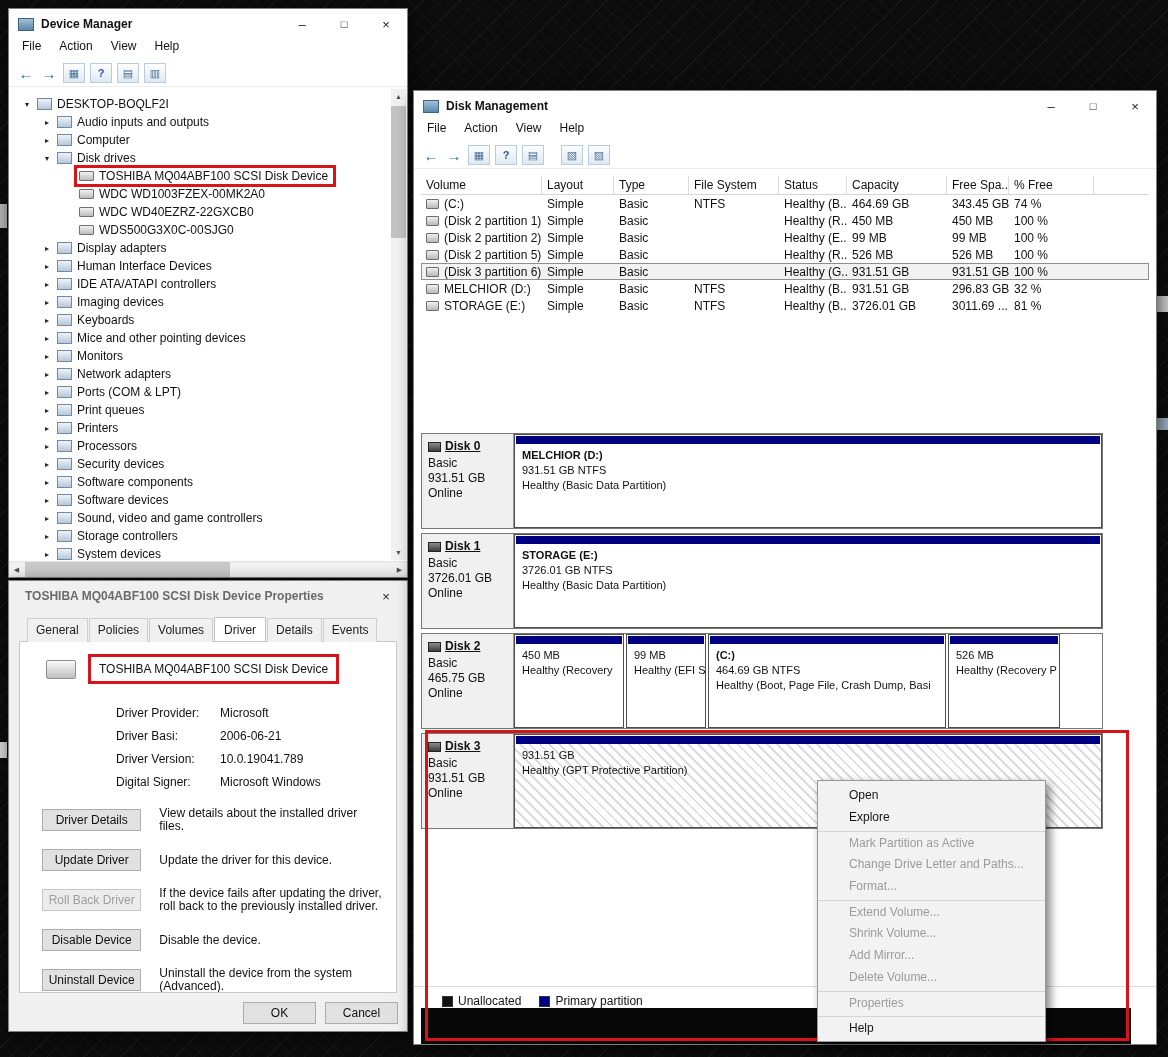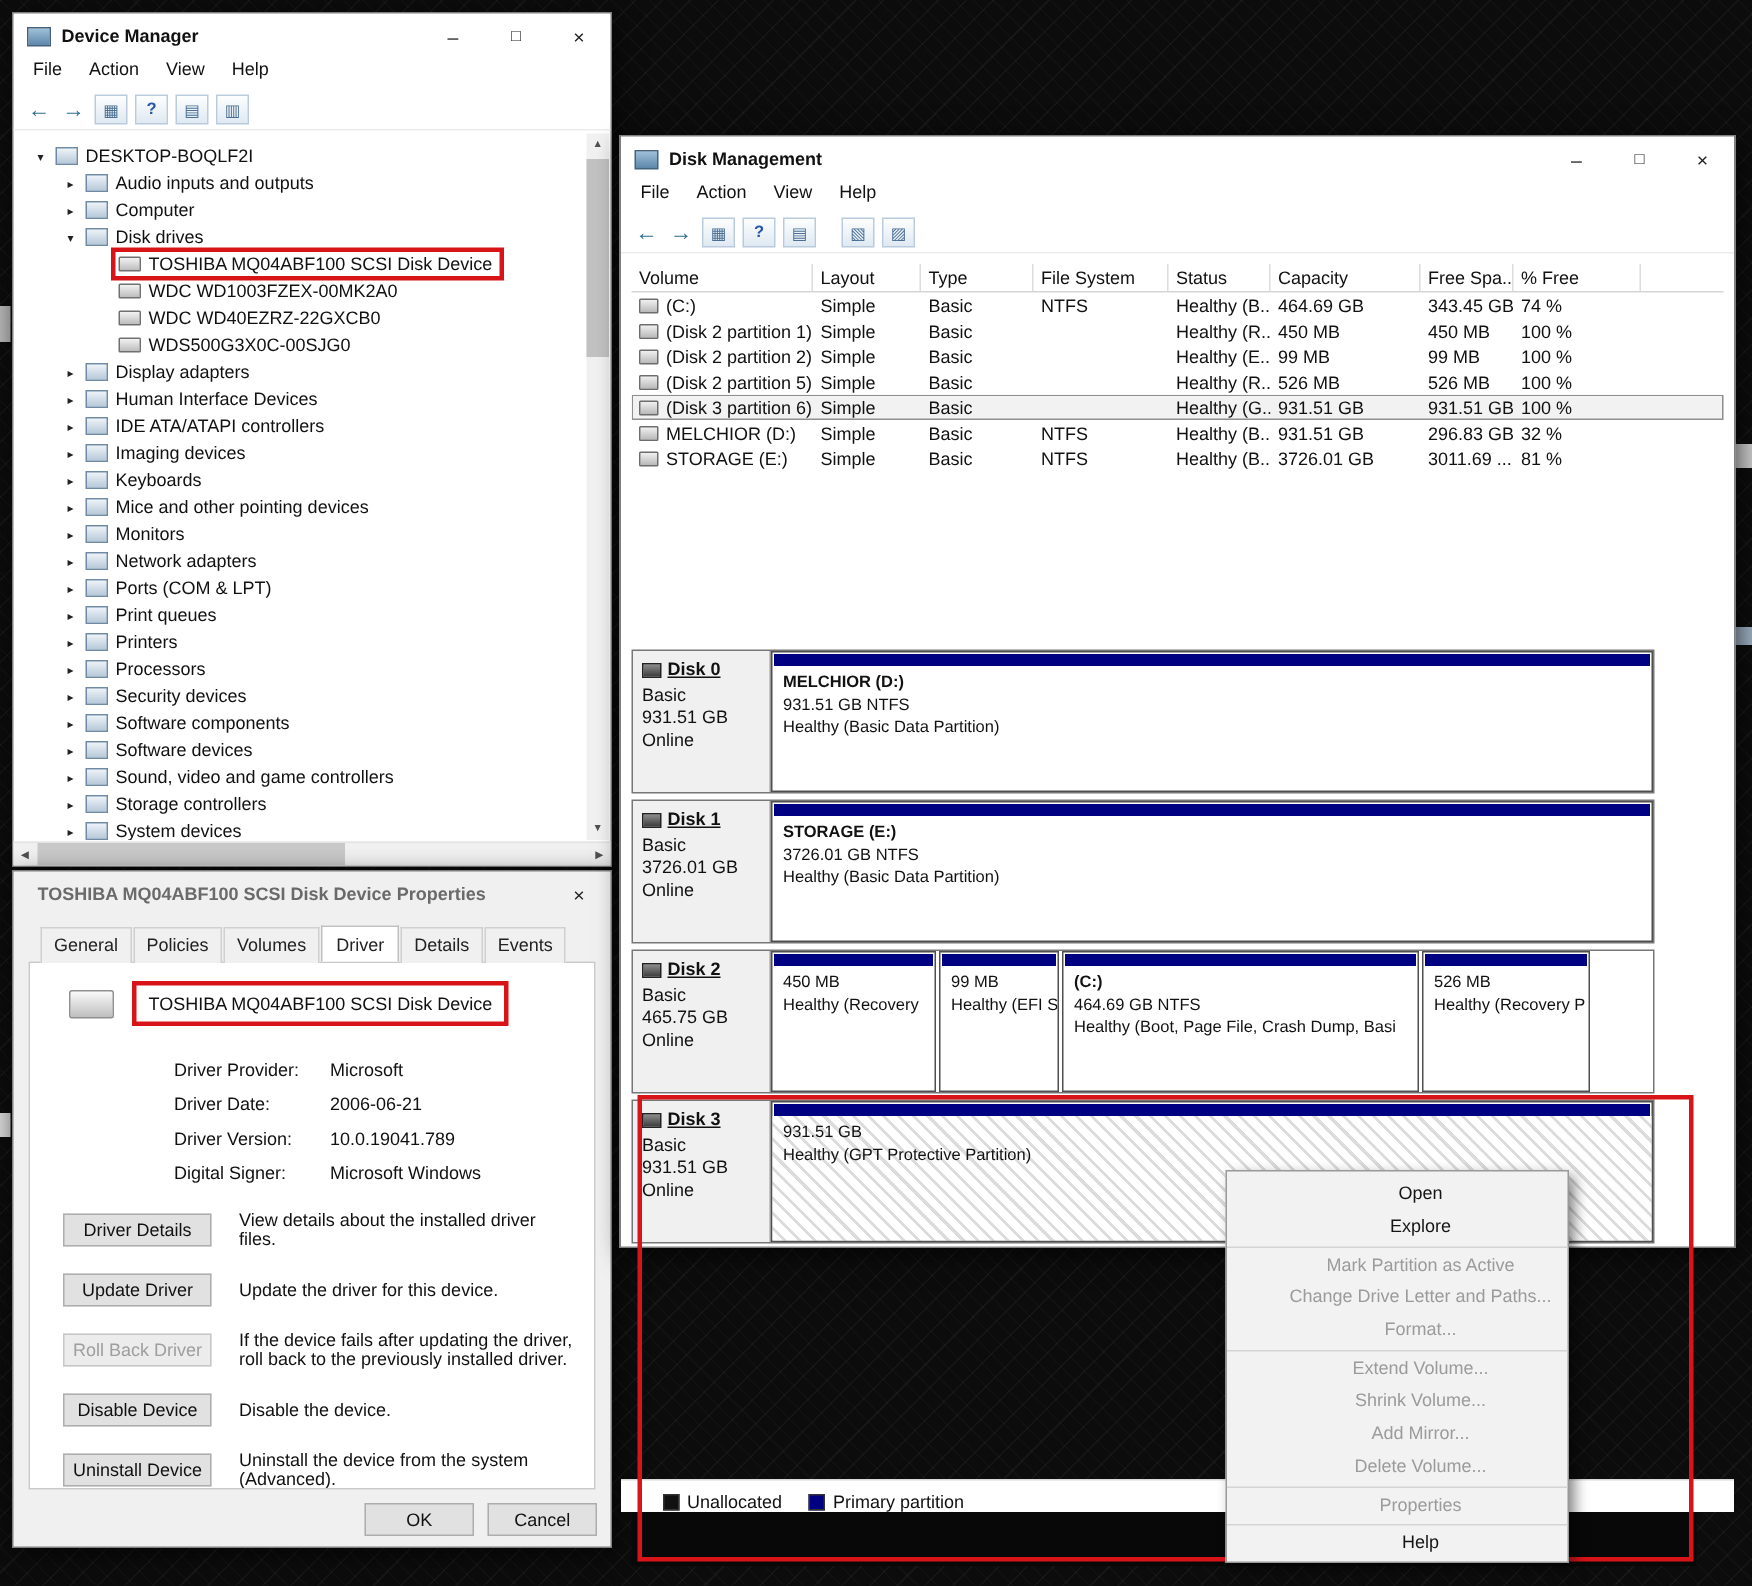--- a/index.html
+++ b/index.html
@@ -50,21 +50,21 @@
   .vscroll { position:absolute; top:80px; bottom:17px; right:1px; width:15px; background:#f1f1f1; }
   .vscroll .arr { height:15px; display:flex; align-items:center; justify-content:center; font-size:7px; color:#505050; }
   .vscroll .arr.down { position:absolute; bottom:0; left:0; right:0; }
   .vscroll .thumb { position:absolute; top:17px; left:0; right:0; height:132px; background:#c2c2c2; }
   .hscroll { position:absolute; left:0; right:0; bottom:0; height:16px; background:#f1f1f1; border-top:1px solid #e3e3e3; }
   .hscroll .arr { position:absolute; top:0; bottom:0; width:15px; display:flex; align-items:center; justify-content:center; font-size:7px; color:#505050; }
   .hscroll .arr.right { right:0; }
   .hscroll .thumb { position:absolute; left:16px; top:0; bottom:0; width:205px; background:#c9c9c9; }
 
   
-  #disk-management { left:413px; top:90px; width:744px; height:742px; }
+  #disk-management { left:413px; top:90px; width:744px; height:955px; }
   .voltable { margin:7px 7px 0; font-size:12px; }
   .vhead, .vrow { display:flex; align-items:flex-end; }
   .vhead { height:19px; border-bottom:1px solid #d5d5d5; }
   .vrow { height:17px; }
   .vcell { padding-left:5px; overflow:hidden; white-space:nowrap; height:100%; display:flex; align-items:center; }
   .vhead .vcell { border-right:1px solid #dcdcdc; }
   .vhead::after, .vrow::after { content:""; flex:1; }
   .vhead > .vcell:nth-child(1), .vrow > .vcell:nth-child(1) { width:121px; }
   .vhead > .vcell:nth-child(2), .vrow > .vcell:nth-child(2) { width:72px; }
   .vhead > .vcell:nth-child(3), .vrow > .vcell:nth-child(3) { width:75px; }
@@ -91,21 +91,21 @@
 
   .legendbar { position:absolute; left:0; right:0; top:895px; height:22px; border-top:1px solid #dadada; display:flex; align-items:flex-end; gap:18px; padding-left:28px; font-size:12px; background:#fff; }
   .lg { display:flex; align-items:center; gap:5px; }
   .sw { width:11px; height:11px; border:1px solid #333; flex:0 0 11px; }
   .sw.unalloc { background:#111; }
   .sw.primary { background:#000082; }
   .black-strip { position:absolute; left:7px; top:917px; width:710px; height:36px; background:#080808; }
   .red-box3 { position:absolute; left:11px; top:639px; width:704px; height:311px; border:3px solid #d81419; z-index:6; pointer-events:none; }
 
   
-  #context-menu { position:absolute; left:817px; top:780px; width:229px; background:#f2f2f2; border:1px solid #999; box-shadow:4px 4px 9px rgba(0,0,0,0.5); padding:3px 0; z-index:40; font-size:12px;text-align:center; }
+  #context-menu { position:absolute; left:817px; top:780px; width:229px; background:#f2f2f2; border:1px solid #999; box-shadow:4px 4px 9px rgba(0,0,0,0.5); padding:3px 0; z-index:40; font-size:12px; }
   .menu-row { height:22px; line-height:22px; padding-left:31px; color:#151515; white-space:nowrap; }
   .menu-row.disabled { color:#9b9b9b; }
   .menu-row.sep-above { border-top:1px solid #d4d4d4; margin-top:3px; }
 
   
   #props { left:8px; top:580px; width:400px; height:452px; background:#f0f0f0; }
   #props .titlebar .title { color:#6a6a6a; }
   .tabs { display:flex; padding-left:18px; margin-top:6px; position:relative; z-index:2; }
   .tab { font-size:12px; padding:4px 8px 3px; background:#f0f0f0; border:1px solid #d0d0d0; border-bottom:none; margin-right:1px; position:relative; top:1px; color:#222; }
   .tab.active { background:#fff; padding:5px 9px 4px; top:0; border-color:#c0c0c0; z-index:3; }
@@ -376,21 +376,21 @@
       <span class="big-disk-ico"></span>
       <span class="red-name">TOSHIBA MQ04ABF100 SCSI Disk Device</span>
     </div>
     <div class="fields">
 
     <div class="frow">
         <span class="flabel">Driver Provider:</span>
         <span class="fvalue">Microsoft</span>
       </div>
         <div class="frow">
-        <span class="flabel">Driver Date:</span>
+        <span class="flabel">Driver Basi:</span>
         <span class="fvalue">2006-06-21</span>
       </div>
         <div class="frow">
         <span class="flabel">Driver Version:</span>
         <span class="fvalue">10.0.19041.789</span>
       </div>
         <div class="frow">
         <span class="flabel">Digital Signer:</span>
         <span class="fvalue">Microsoft Windows</span>
       </div>

